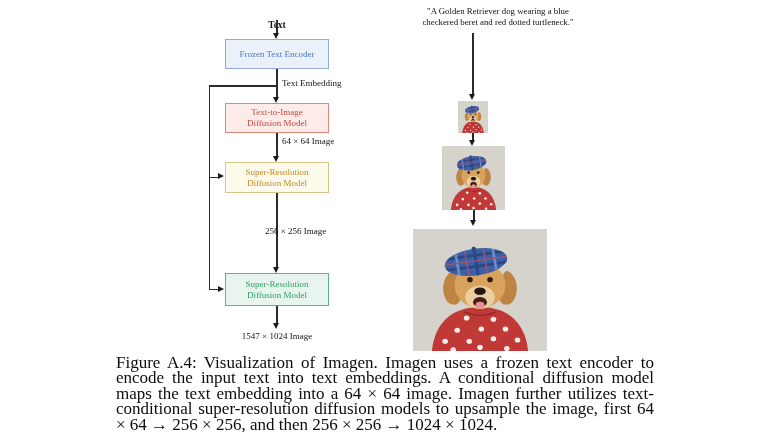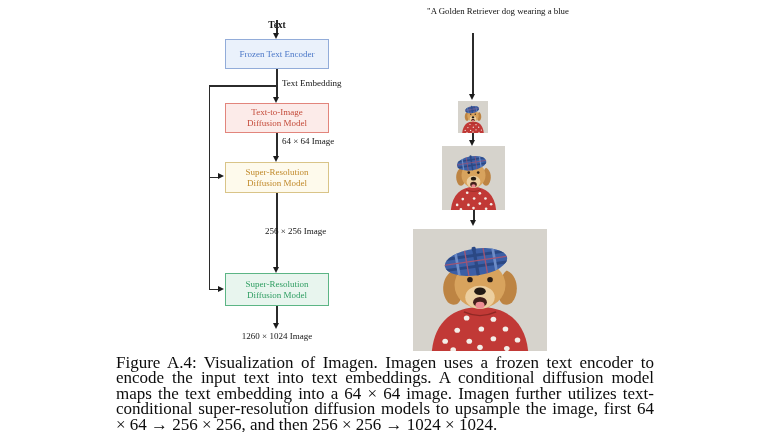--- a/index.html
+++ b/index.html
@@ -139,24 +139,25 @@
   <div class="ah-down" style="left:273.2px;top:266.5px;"></div>
   <div class="elbl" style="left:265px;top:226px;">256 × 256 Image</div>
 
   <div class="node node-green" style="top:273px;height:33px;">
     <span>Super-Resolution</span>
     <span>Diffusion Model</span>
   </div>
 
   <div class="vl" style="left:276.3px;top:306px;height:17px;"></div>
   <div class="ah-down" style="left:273.2px;top:322.5px;"></div>
-  <div class="out-lbl" style="top:331px;">1260 × 1024 Image</div>
+  <div class="out-lbl" style="top:331px;">1547 × 1024 Image</div>
 
   <div class="prompt">
     <div>"A Golden Retriever dog wearing a blue</div>
+    <div>checkered beret and red dotted turtleneck."</div>
   </div>
 
   <div class="vl" style="left:472.3px;top:33px;height:61px;"></div>
   <div class="ah-down" style="left:469.2px;top:93.5px;"></div>
 
   <svg class="photo" style="left:458px;top:101px;" width="30" height="32" viewBox="0 0 100 100" preserveAspectRatio="none" aria-label="64 × 64 generated dog image">
       <use href="#dogScene"></use>
     </svg>
 
   <div class="vl" style="left:472.3px;top:133px;height:8px;"></div>

